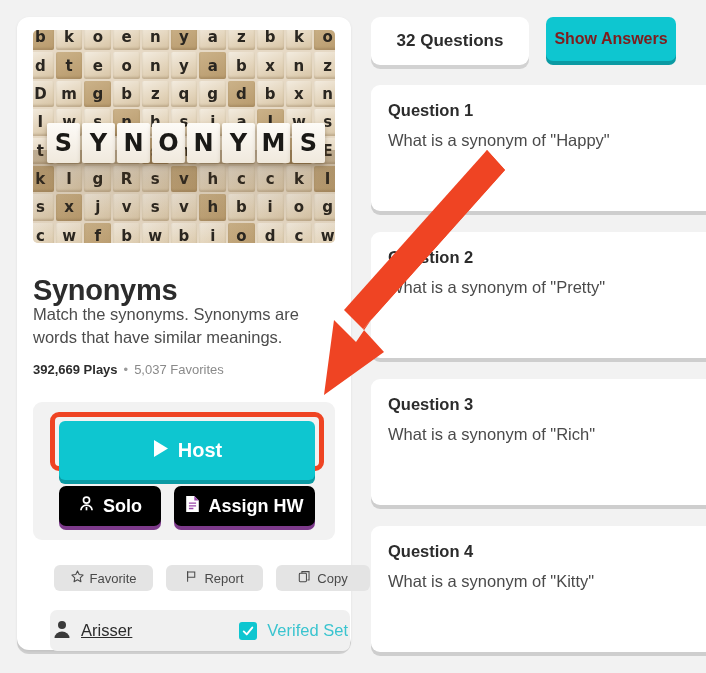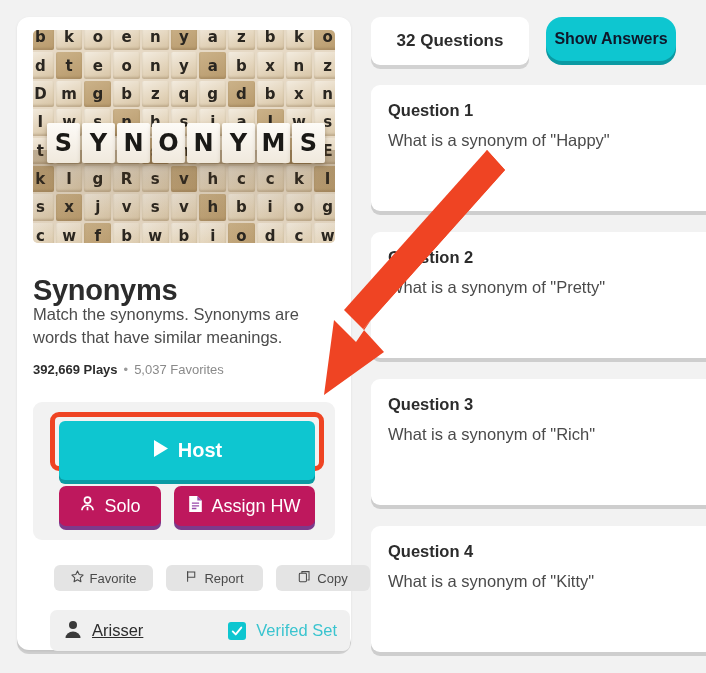--- a/index.html
+++ b/index.html
@@ -96,23 +96,23 @@
     background: #0ec6d0;
     border: none; border-radius: 6px;
     box-shadow: 0 4px 0 #0b9aa3;
     color: #ffffff; font-size: 20px; font-weight: 700;
     font-family: "Liberation Sans", sans-serif;
     display: flex; align-items: center; justify-content: center; gap: 9px;
     cursor: pointer;
   }
   .btn-purple {
     position: absolute; top: 84px; height: 40px;
-    background: #be185d; border: none; border-radius: 7px;
+    background: #000000; border: none; border-radius: 7px;
     box-shadow: 0 4px 0 #7d3a8b;
-    color: #ffffff; font-size: 18px; font-weight: 400;
+    color: #ffffff; font-size: 18px; font-weight: 700;
     font-family: "Liberation Sans", sans-serif;
     display: flex; align-items: center; justify-content: center; gap: 8px;
     cursor: pointer;
   }
   .btn-solo { left: 26px; width: 102px; }
   .btn-hw   { left: 141px; width: 141px; }
 
   
   .action-row { position: absolute; left: 37px; top: 548px; display: flex; gap: 13px; }
   .btn-small {
@@ -123,21 +123,21 @@
     display: flex; align-items: center; justify-content: center; gap: 6px;
     cursor: pointer;
   }
   .w-fav { width: 99px; } .w-copy { width: 94px; } .w-rep { width: 97px; }
 
   
   .author-row {
     position: absolute; left: 33px; top: 593px;
     width: 300px; height: 41px;
     background: #f0f0f0; border-radius: 7px;
-    display: flex; align-items: center; padding: 0 13px;
+    display: flex; align-items: center; padding: 0 2px;
   }
   .author-name {
     font-size: 16.5px; color: #2c2c2c;
     text-decoration: underline; margin-left: 9px; cursor: pointer;
   }
   .verified { margin-left: auto; display: flex; align-items: center; gap: 10px; }
   .vcheck {
     width: 18px; height: 18px; background: #0ec6d0; border-radius: 3px;
     display: flex; align-items: center; justify-content: center;
   }
@@ -148,23 +148,23 @@
   .q-header { display: flex; gap: 17px; align-items: flex-start; }
   .btn-count {
     width: 158px; height: 48px;
     background: #ffffff; border: none; border-radius: 9px;
     box-shadow: 0 4px 0 rgba(0,0,0,0.13);
     color: #2c2c2c; font-size: 17px; font-weight: 700;
     font-family: "Liberation Sans", sans-serif; cursor: pointer;
   }
   .btn-answers {
     width: 130px; height: 44px;
-    background: #0ec6d0; border: none; border-radius: 16px;
+    background: #0ec6d0; border: none; border-radius: 7px;
     box-shadow: 0 4px 0 #0b9aa3;
-    color: #0f172a; font-size: 16px; font-weight: 700;
+    color: #7f1d1d; font-size: 16px; font-weight: 700;
     font-family: "Liberation Sans", sans-serif; cursor: pointer;
   }
   .q-list { margin-top: 20px; display: flex; flex-direction: column; gap: 21px; }
   .q-card {
     width: 360px; height: 126px;
     background: #ffffff; border-radius: 9px;
     box-shadow: 0 4px 0 rgba(0,0,0,0.15);
     padding: 16px 0 0 17px;
   }
   .q-title { font-size: 16.5px; font-weight: 700; color: #2c2c2c; }

